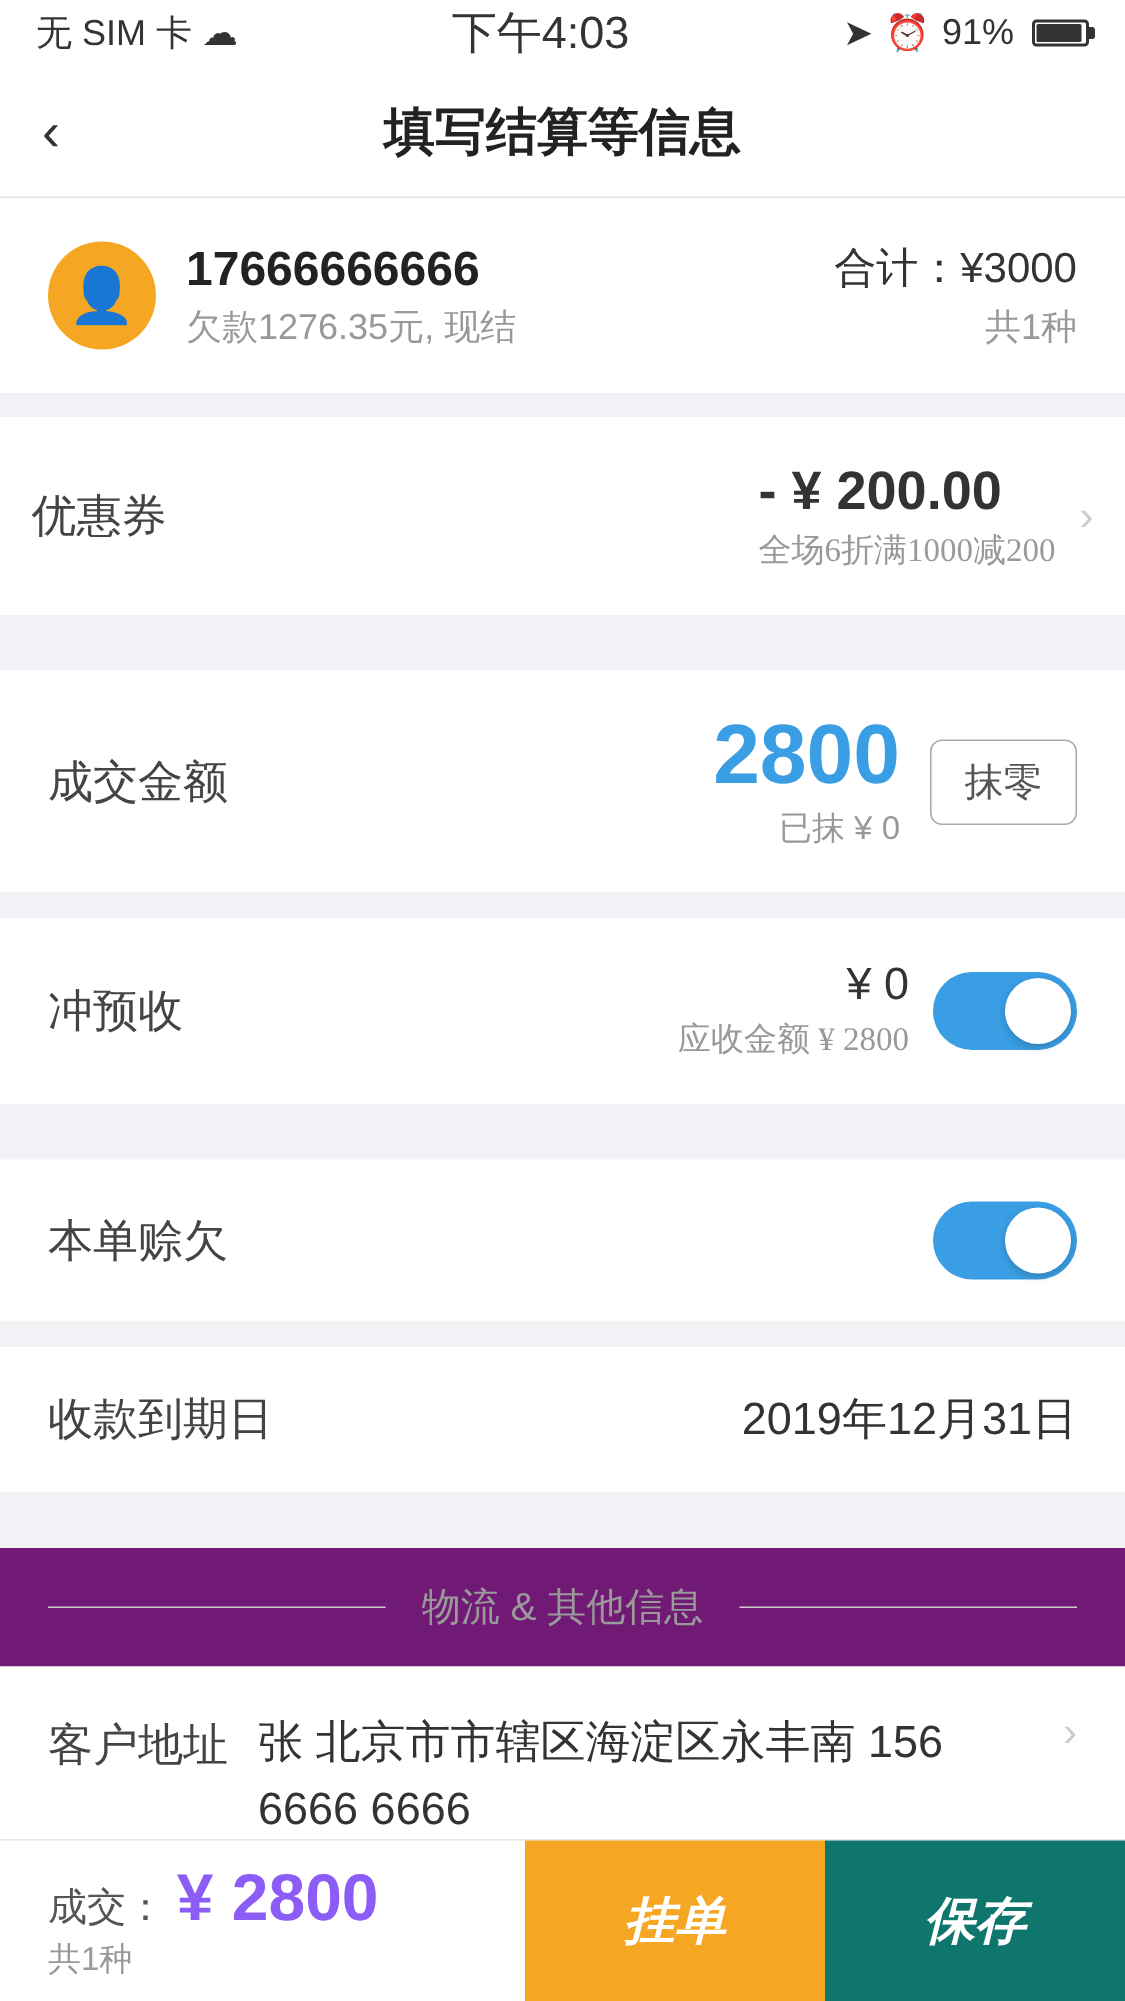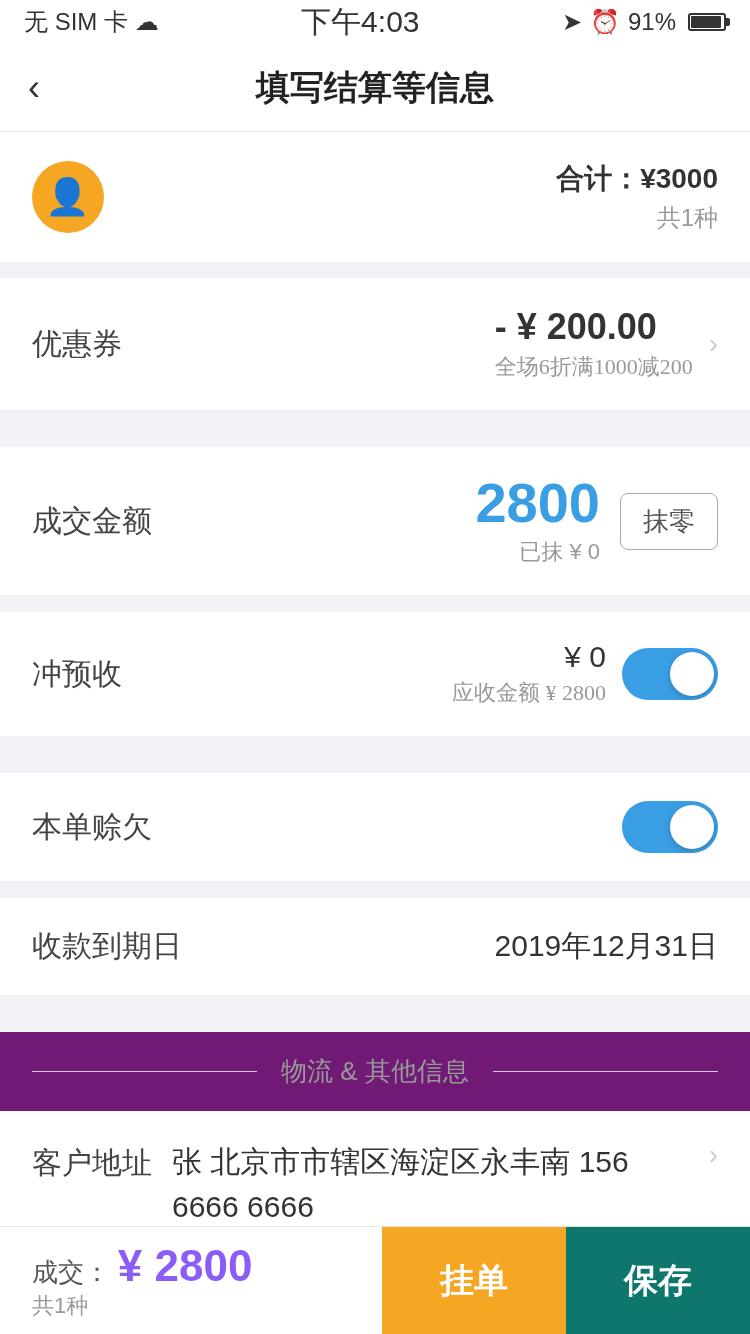--- a/index.html
+++ b/index.html
@@ -109,32 +109,31 @@
     }
     .customer-info .sub {
       font-size: 24px;
       color: #999;
       margin-top: 4px;
     }
     .customer-right { text-align: right; }
     .customer-right .total {
       font-size: 28px;
       color: #333;
-      font-weight: bold;
     }
     .customer-right .count {
       font-size: 24px;
       color: #999;
       margin-top: 4px;
     }
 
     
     .row-item {
       background: #fff;
-      padding: 28px 32px;
+      padding: 28px 21px;
       display: flex;
       align-items: center;
       justify-content: space-between;
       border-bottom: 1px solid #f0f0f0;
     }
     .row-label {
       font-size: 30px;
       color: #444;
     }
     .row-right {
@@ -308,29 +307,30 @@
       font-size: 44px;
       font-weight: 700;
       color: #8b5cf6;
       display: inline;
     }
     .bottom-count {
       font-size: 22px;
       color: #999;
     }
     .bottom-btn {
-      width: 184px;
+      width: 200px;
       height: 108px;
       display: flex;
       align-items: center;
       justify-content: center;
       font-size: 34px;
       font-weight: 600;
       color: #fff;
       cursor: pointer;
+      font-style: italic;
     }
     .btn-pending { background: #f5a623; }
     .btn-save { background: #0f766e; }
 
     
     .content-pad { height: 140px; }
   </style>
 </head>
 <body>
 
@@ -350,20 +350,24 @@
 </div>
 
 <div class="nav-bar">
   <span class="nav-back">‹</span>
   <span class="nav-title">填写结算等信息</span>
 </div>
 
 <div class="customer-row section-white">
   <div class="customer-left">
     <div class="avatar">👤</div>
+    <div class="customer-info">
+      <div class="phone">17666666666</div>
+      <div class="sub">欠款1276.35元, 现结</div>
+    </div>
   </div>
   <div class="customer-right">
     <div class="total">
       <span>合计：</span><span>¥3000</span>
     </div>
     <div class="count">共1种</div>
   </div>
 </div>
 
 <div class="row-item section-white">

